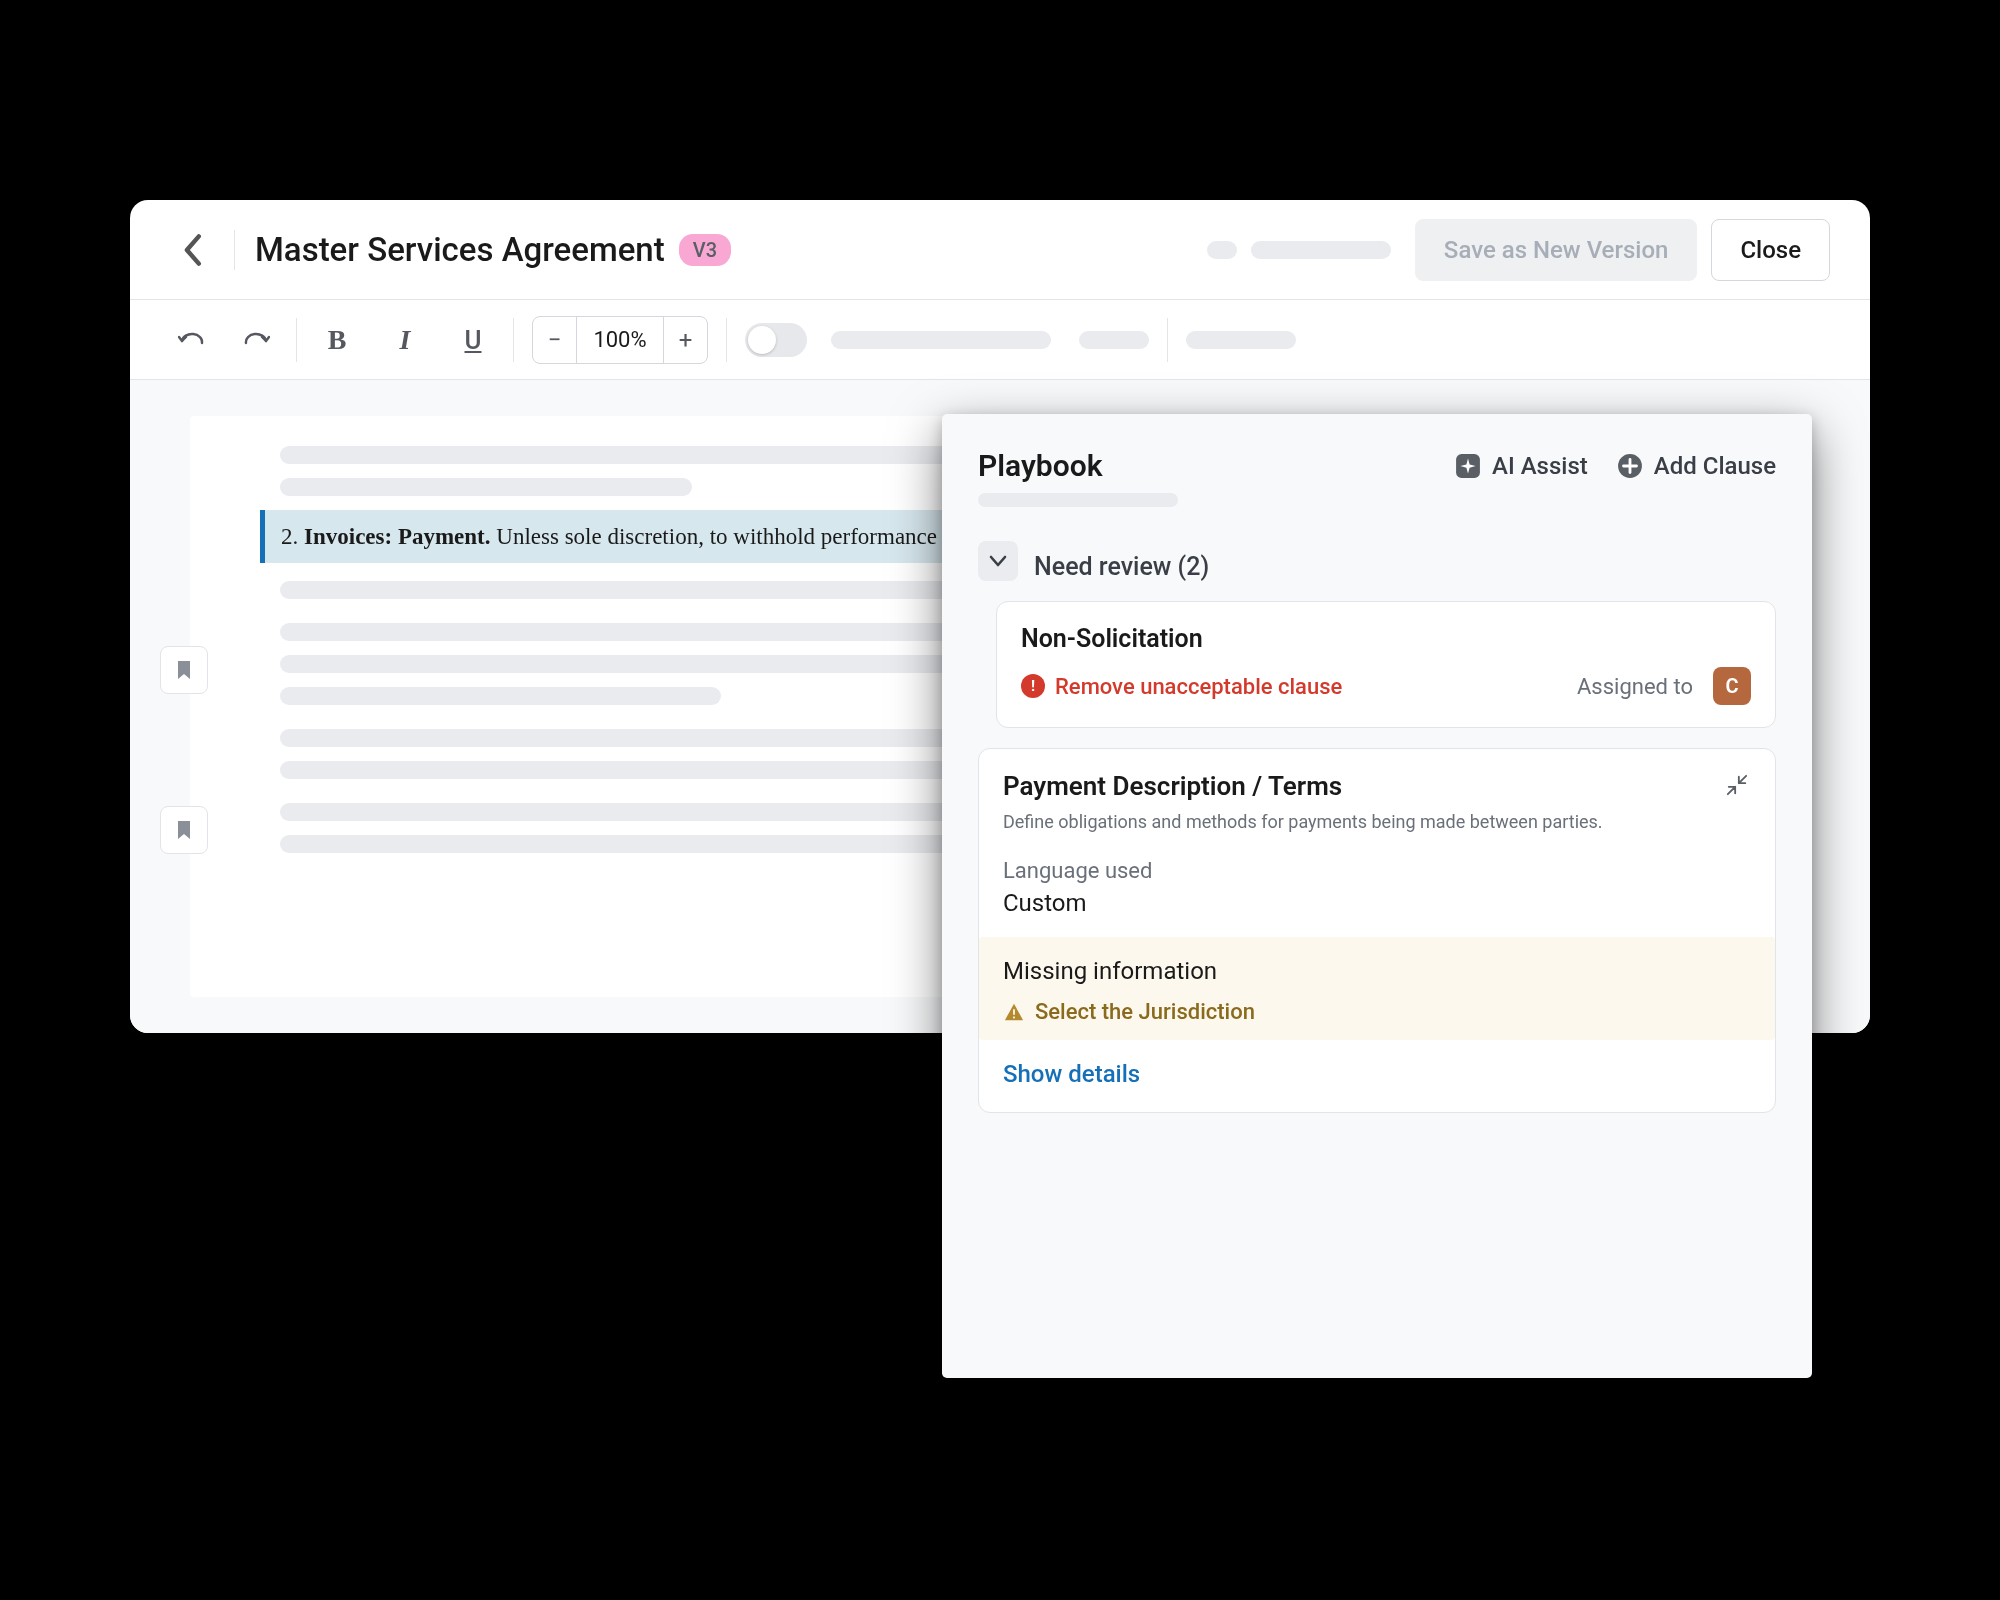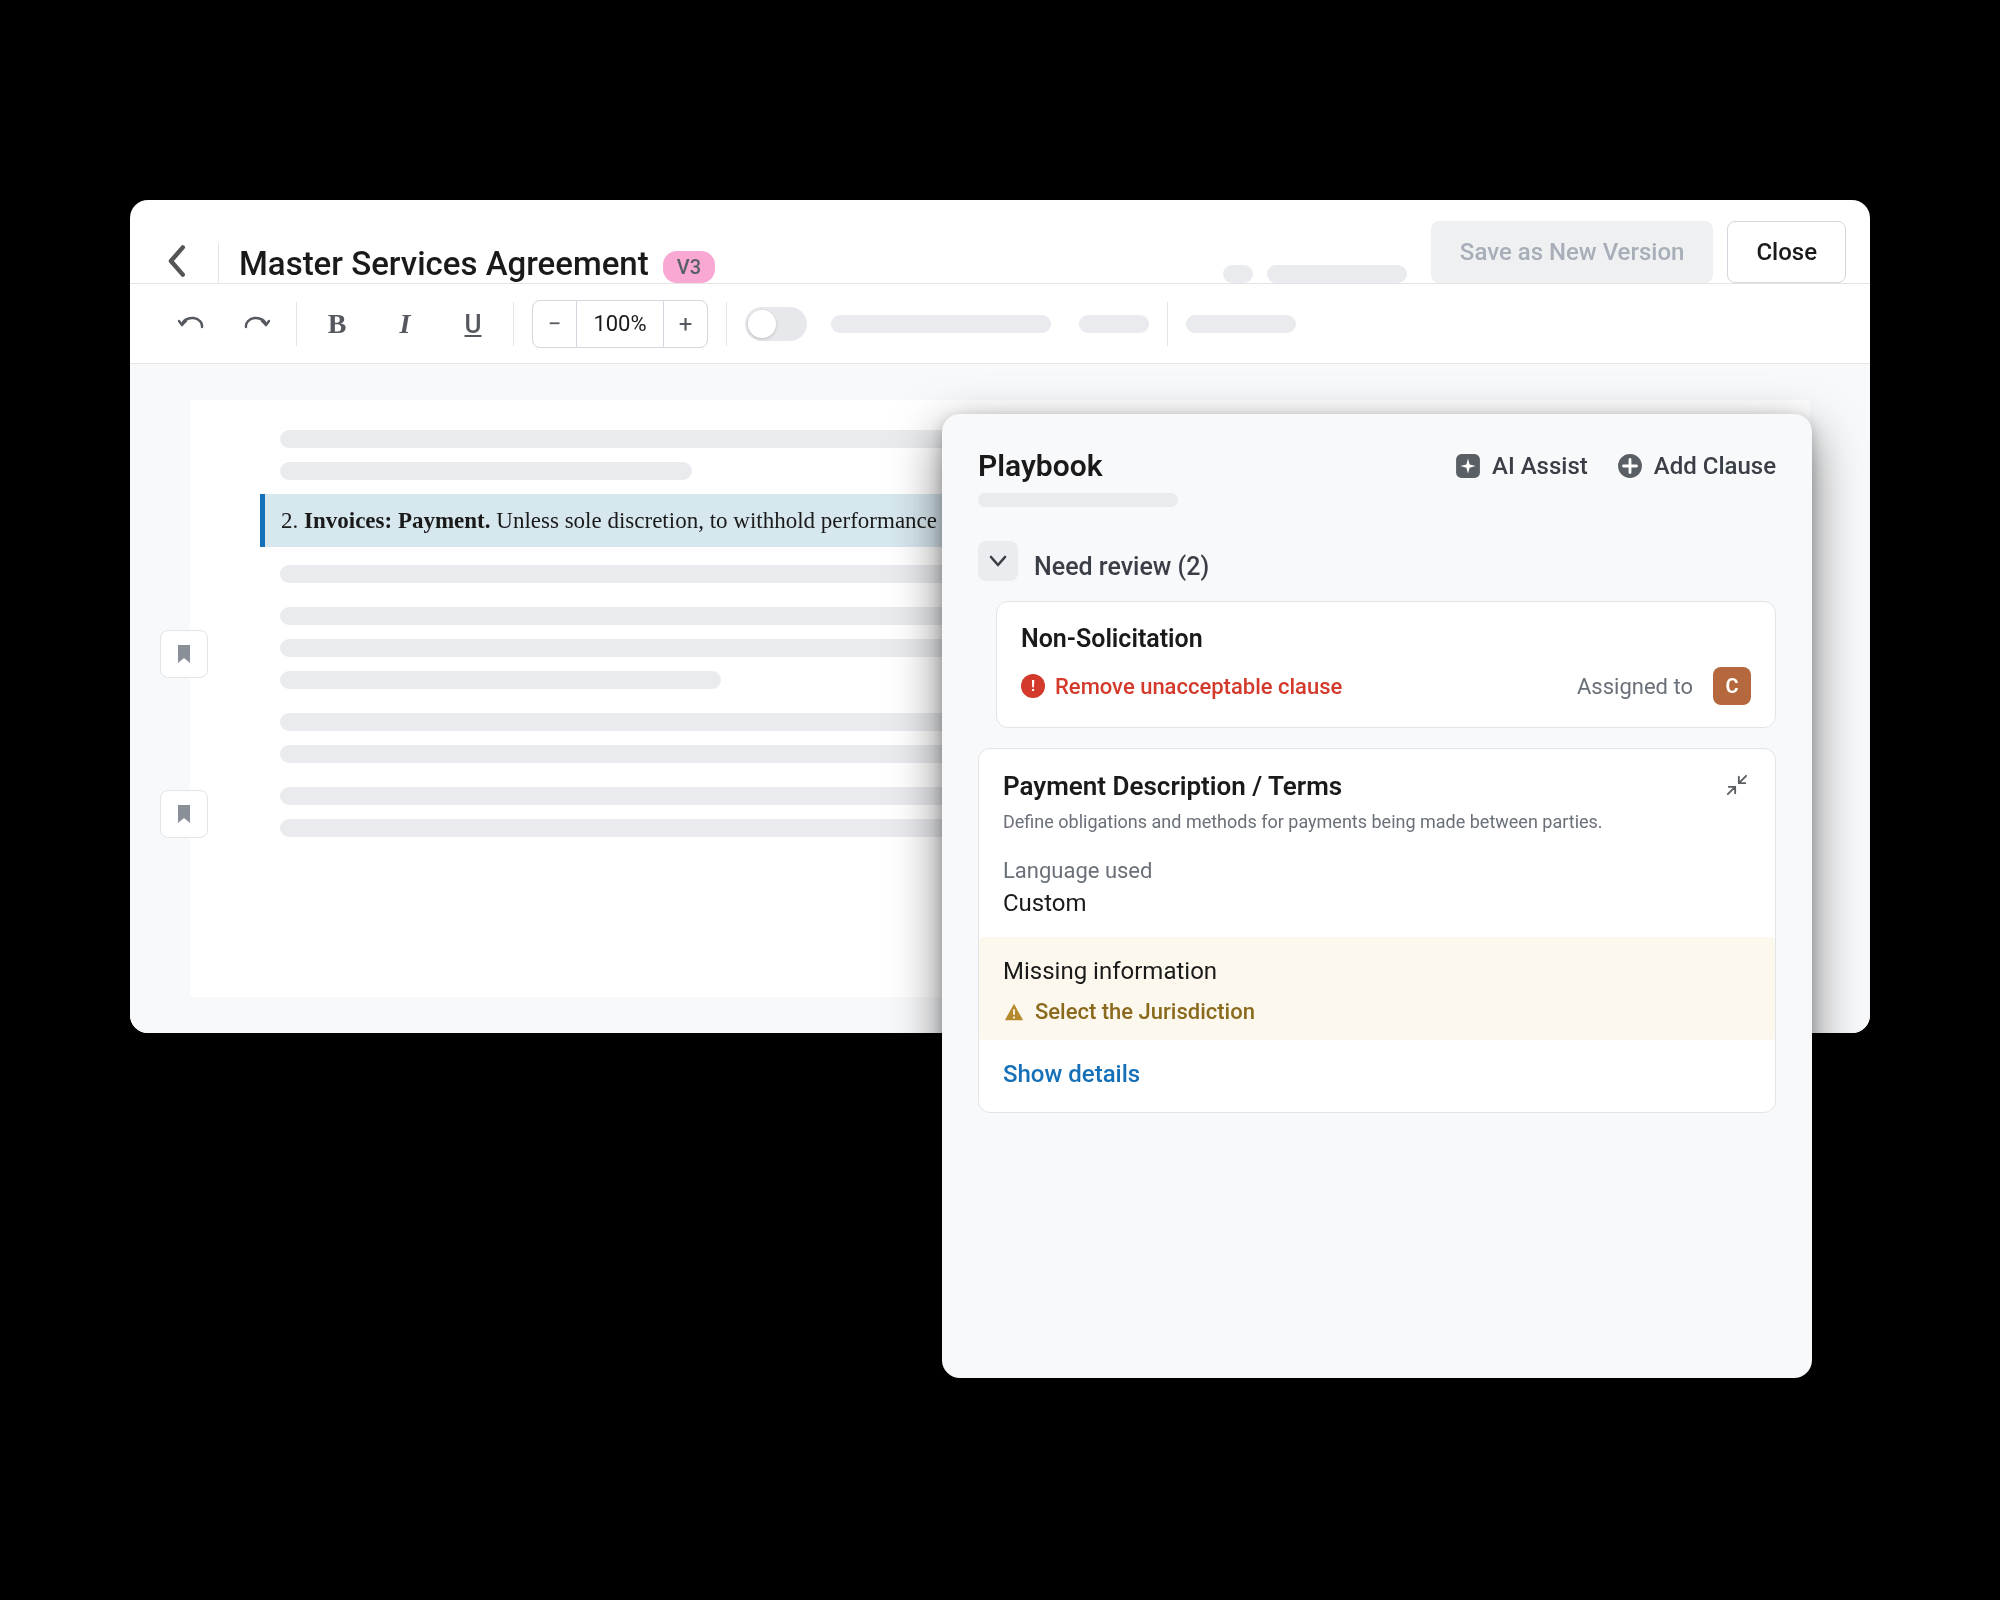--- a/index.html
+++ b/index.html
@@ -18,24 +18,24 @@
     width: 1740px;
     height: 833px;
     background: #fff;
     border-radius: 18px;
     box-shadow: 0 8px 40px rgba(0,0,0,0.4);
     overflow: hidden;
     display: flex;
     flex-direction: column;
   }
   .app-header {
-    height: 84px;
-    display: flex;
-    align-items: flex-end;
-    padding: 0 24px;
+    height: 100px;
+    display: flex;
+    align-items: center;
+    padding: 0 40px;
     border-bottom: 1px solid #e5e5e5;
   }
   .back-btn {
     width: 44px;
     height: 44px;
     display: flex;
     align-items: center;
     justify-content: center;
     cursor: pointer;
     color: #555;
@@ -155,21 +155,21 @@
     color: #1a1a1a;
   }
   .clause-highlight b { font-weight: 700; }
   .panel {
     position: absolute;
     top: 414px;
     left: 942px;
     width: 870px;
     height: 964px;
     background: #f8f9fa;
-    border-radius: 18px;
+    border-radius: 5px;
     box-shadow: 0 18px 50px rgba(0,0,0,0.5), 0 4px 14px rgba(0,0,0,0.2);
     padding: 34px 36px;
     color: #1a1a1a;
   }
   .panel-header {
     display: flex;
     align-items: center;
     margin-bottom: 10px;
   }
   .panel-title { font-size: 30px; font-weight: 600; flex: 1; }

